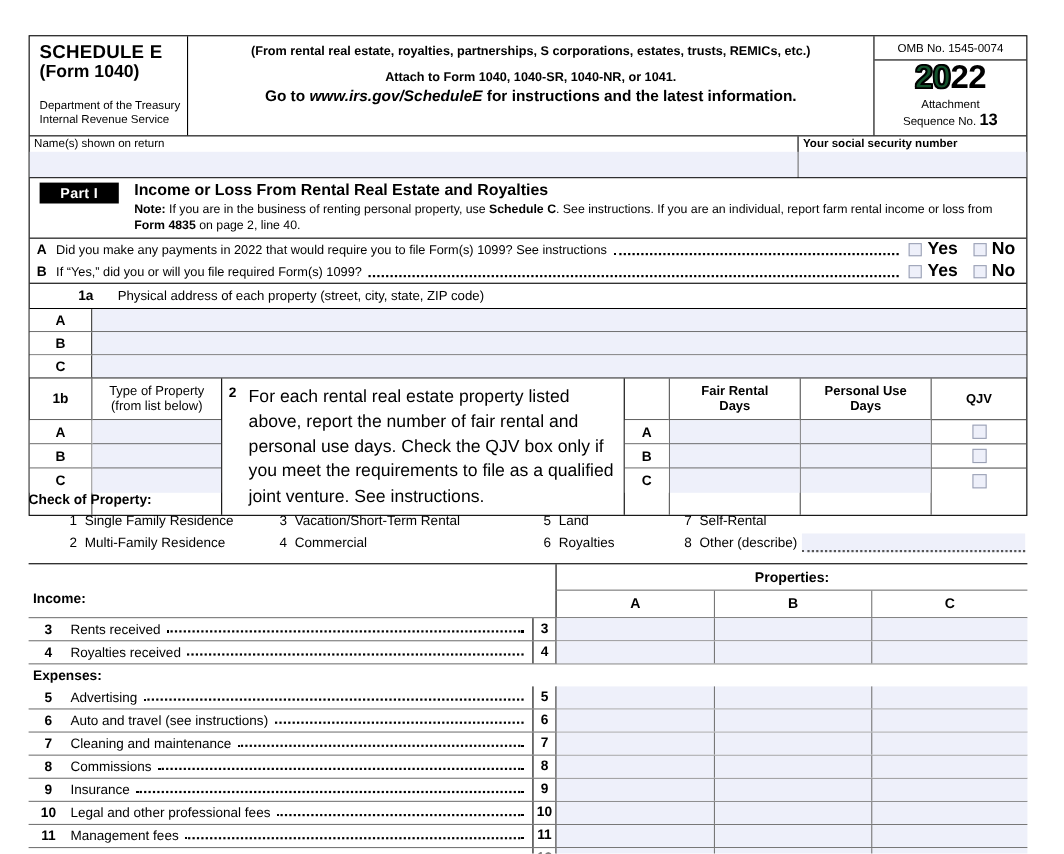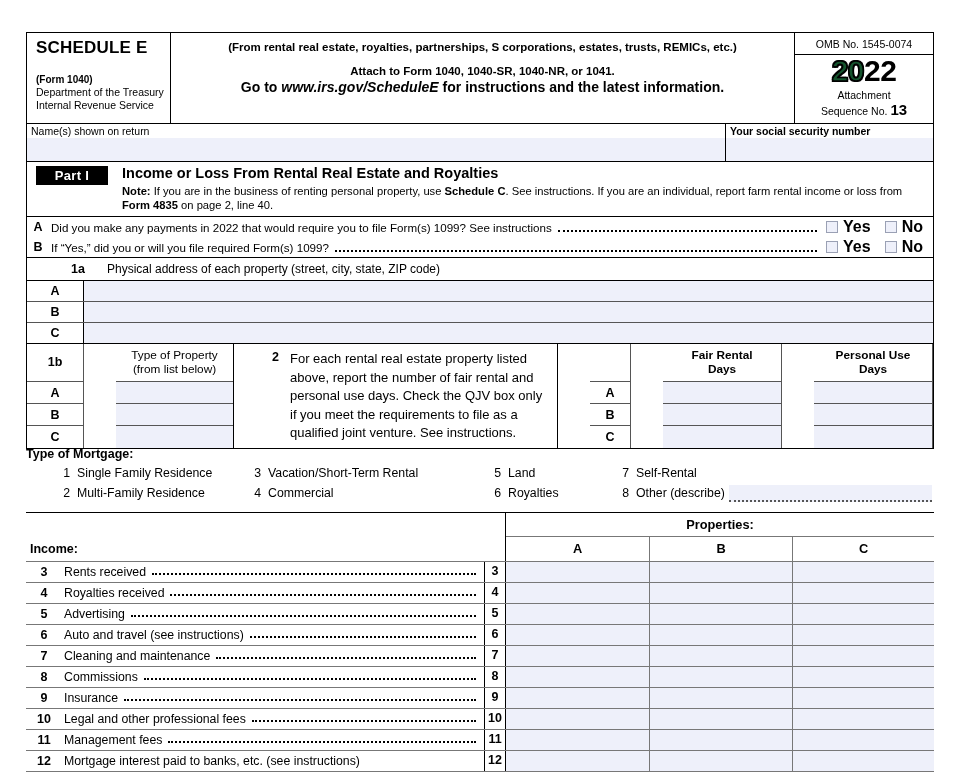--- a/index.html
+++ b/index.html
@@ -32,22 +32,22 @@
   }
 
   
   .masthead{display:flex;align-items:stretch;}
   .mh-left{
     width:144px;flex:0 0 144px;
     border-right:1.6px solid #000;
     padding:6px 4px 4px 9px;box-sizing:border-box;
   }
   .sched{font-size:17px;font-weight:bold;letter-spacing:.2px;line-height:1.08;}
-  .sched2{font-size:10px;font-weight:bold;line-height:1.15;margin-top:17px;}
-  .dept{font-size:10.5px;line-height:1.22;}
+  .sched2{font-size:16px;font-weight:bold;line-height:1.15;margin-top:0;}
+  .dept{font-size:10.5px;line-height:1.22;margin-top:14px;}
   .mh-mid{
     flex:1 1 auto;text-align:center;
     padding:6px 6px 3px;box-sizing:border-box;
     border-right:1.6px solid #000;
   }
   .mh-title{font-size:17.5px;font-weight:bold;line-height:1.18;}
   .mh-sub{font-size:11.5px;font-weight:bold;line-height:1.2;margin-top:2px;}
   .mh-attach{font-size:11.5px;font-weight:bold;margin-top:9px;line-height:1.25;}
   .mh-goto{font-size:14px;font-weight:bold;line-height:1.3;}
   .mh-right{
@@ -108,41 +108,41 @@
   
   .addrrow{display:flex;border-top:1.4px solid #555;height:20px;}
   .addrrow.first{border-top:1.6px solid #000;}
   .addr-letter{
     width:56px;flex:0 0 56px;text-align:center;font-weight:bold;font-size:12.5px;
     border-right:1.6px solid #000;line-height:20px;background:#fff;
   }
   .addr-val{flex:1 1 auto;background:#eef0fa;}
 
   
-  .blk1b{display:flex;border-top:1.6px solid #000;gap:32px;}
+  .blk1b{display:flex;border-top:1.6px solid #000;}
   .c-letters{width:56px;flex:0 0 56px;border-right:1.4px solid #555;}
   .c-type{width:117px;flex:0 0 117px;border-right:1.6px solid #000;}
   .c-instr{flex:1 1 auto;border-right:1.6px solid #000;padding:6px 8px 4px 6px;box-sizing:border-box;display:flex;}
   .c-abc{width:40px;flex:0 0 40px;border-right:1.4px solid #555;}
   .c-frd{width:118px;flex:0 0 118px;border-right:1.4px solid #555;}
   .c-pud{width:118px;flex:0 0 118px;border-right:1.4px solid #555;}
   .c-qjv{width:86px;flex:0 0 86px;}
 
   .hdcell{height:38px;display:flex;align-items:center;justify-content:center;
           font-size:11.8px;font-weight:bold;text-align:center;line-height:1.18;
           border-bottom:1.4px solid #555;box-sizing:border-box;}
   .hdcell.plain{font-weight:normal;}
   .hd1b{font-weight:bold;font-size:12.5px;}
   .rowcell{height:22px;display:flex;align-items:center;justify-content:center;
            font-size:12.5px;font-weight:bold;box-sizing:border-box;
            border-bottom:1.4px solid #555;background:#fff;}
   .rowcell.last{border-bottom:none;}
   .rowcell.f{background:#eef0fa;}
   .instr-num{font-weight:bold;font-size:12.5px;width:18px;flex:0 0 18px;}
-  .instr-txt{font-size:13px;line-height:1.42;}
+  .instr-txt{font-size:16px;line-height:1.42;}
   .qjvcell{height:22px;display:flex;align-items:center;justify-content:center;
            border-bottom:1.4px solid #555;box-sizing:border-box;}
   .qjvcell.last{border-bottom:none;}
   .cb2{width:13px;height:13px;background:#eef0fa;border:1px solid #9aa0b4;box-sizing:border-box;}
 
   
   .legend{position:absolute;left:26px;top:447px;width:908px;font-size:12.3px;}
   .legend-title{font-weight:bold;font-size:12.5px;margin-bottom:2px;}
   .legend-row{display:flex;height:20px;align-items:center;}
   .lg-item{display:flex;}
@@ -163,21 +163,21 @@
   .t-b,.t-c{border-left:1.4px solid #777;}
   .t-c{width:142px;flex:0 0 142px;}
 
   .props-hd{display:flex;height:24px;}
   .props-left{flex:1 1 auto;}
   .props-spacer{width:22px;flex:0 0 22px;border-right:1.6px solid #000;}
   .props-title{width:428px;flex:0 0 428px;text-align:center;font-weight:bold;font-size:12.8px;
                line-height:24px;border-bottom:1.4px solid #777;box-sizing:border-box;}
 
   .abc-hd{display:flex;height:24px;border-bottom:1.4px solid #777;}
-  .abc-left{flex:1 1 auto;display:flex;align-items:center;padding-bottom:1px;}
+  .abc-left{flex:1 1 auto;display:flex;align-items:flex-start;padding-bottom:1px;}
   .income-lbl{font-weight:bold;font-size:12.5px;padding-left:4px;}
   .abc-sp{width:22px;flex:0 0 22px;border-right:1.6px solid #000;}
   .abc-cell{width:143px;flex:0 0 143px;text-align:center;font-weight:bold;font-size:12.8px;
             line-height:23px;box-sizing:border-box;}
   .abc-cell.m{border-left:1.4px solid #777;}
   .abc-cell.lastc{width:142px;flex:0 0 142px;border-left:1.4px solid #777;}
 
   .drow{display:flex;height:20px;border-bottom:1.4px solid #777;}
   .drow .t-desc{display:flex;align-items:center;font-size:12.3px;padding-right:3px;}
   .drow .t-ln{line-height:19px;}
@@ -345,26 +345,38 @@
           <span>
             <span>Personal Use</span><br>
             <span>Days</span>
           </span>
         </div>
         <div class="rowcell f"></div>
         <div class="rowcell f"></div>
         <div class="rowcell f last"></div>
       </div>
 
+      <div class="c-qjv">
+        <div class="hdcell">QJV</div>
+        <div class="qjvcell">
+            <span class="cb2"></span>
+          </div>
+        <div class="qjvcell">
+            <span class="cb2"></span>
+          </div>
+        <div class="qjvcell last">
+            <span class="cb2"></span>
+          </div>
+      </div>
     </div>
 
   </div>
 
   <div class="legend">
-    <div class="legend-title">Type of Mortgage:</div>
+    <div class="legend-title">Check of Property:</div>
 
     <div class="legend-row">
       <div class="lg-item lg-c1">
         <span class="lg-n">1</span>
         <span>Single Family Residence</span>
       </div>
       <div class="lg-item lg-c2">
         <span class="lg-n">3</span>
         <span>Vacation/Short-Term Rental</span>
       </div>
@@ -434,20 +446,29 @@
         <span class="d-num">4</span>
         <span class="d-lbl">Royalties received</span>
         <span class="leader"></span>
       </div>
       <div class="t-ln">4</div>
       <div class="t-a cellf"></div>
       <div class="t-b cellf"></div>
       <div class="t-c cellf"></div>
     </div>
 
+    <div class="drow exp-hd">
+      <div class="t-desc">
+        <span class="exp-lbl">Expenses:</span>
+      </div>
+      <div class="t-ln"></div>
+      <div class="t-a blankcell"></div>
+      <div class="t-b blankcell"></div>
+      <div class="t-c blankcell"></div>
+    </div>
 
     <div class="drow">
       <div class="t-desc">
         <span class="d-num">5</span>
         <span class="d-lbl">Advertising</span>
         <span class="leader"></span>
       </div>
       <div class="t-ln">5</div>
       <div class="t-a cellf"></div>
       <div class="t-b cellf"></div>

